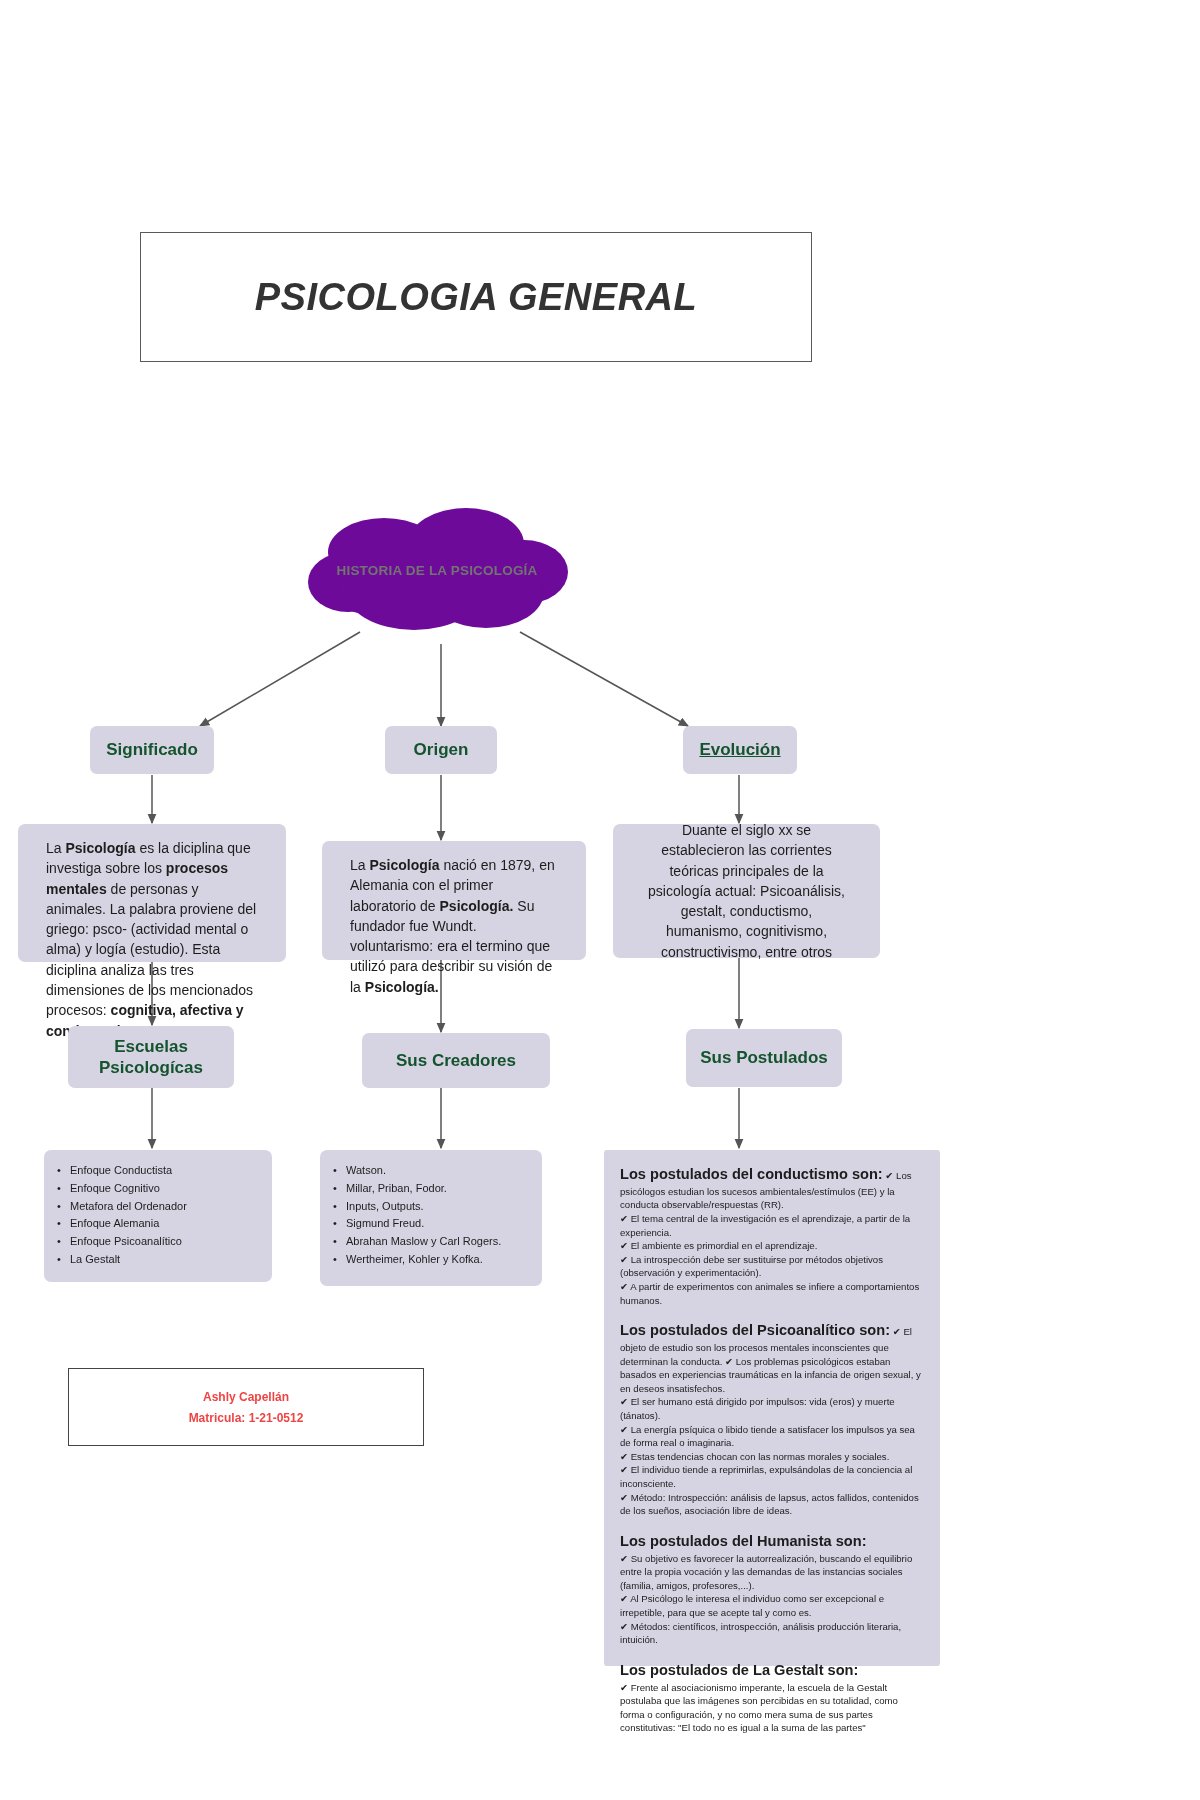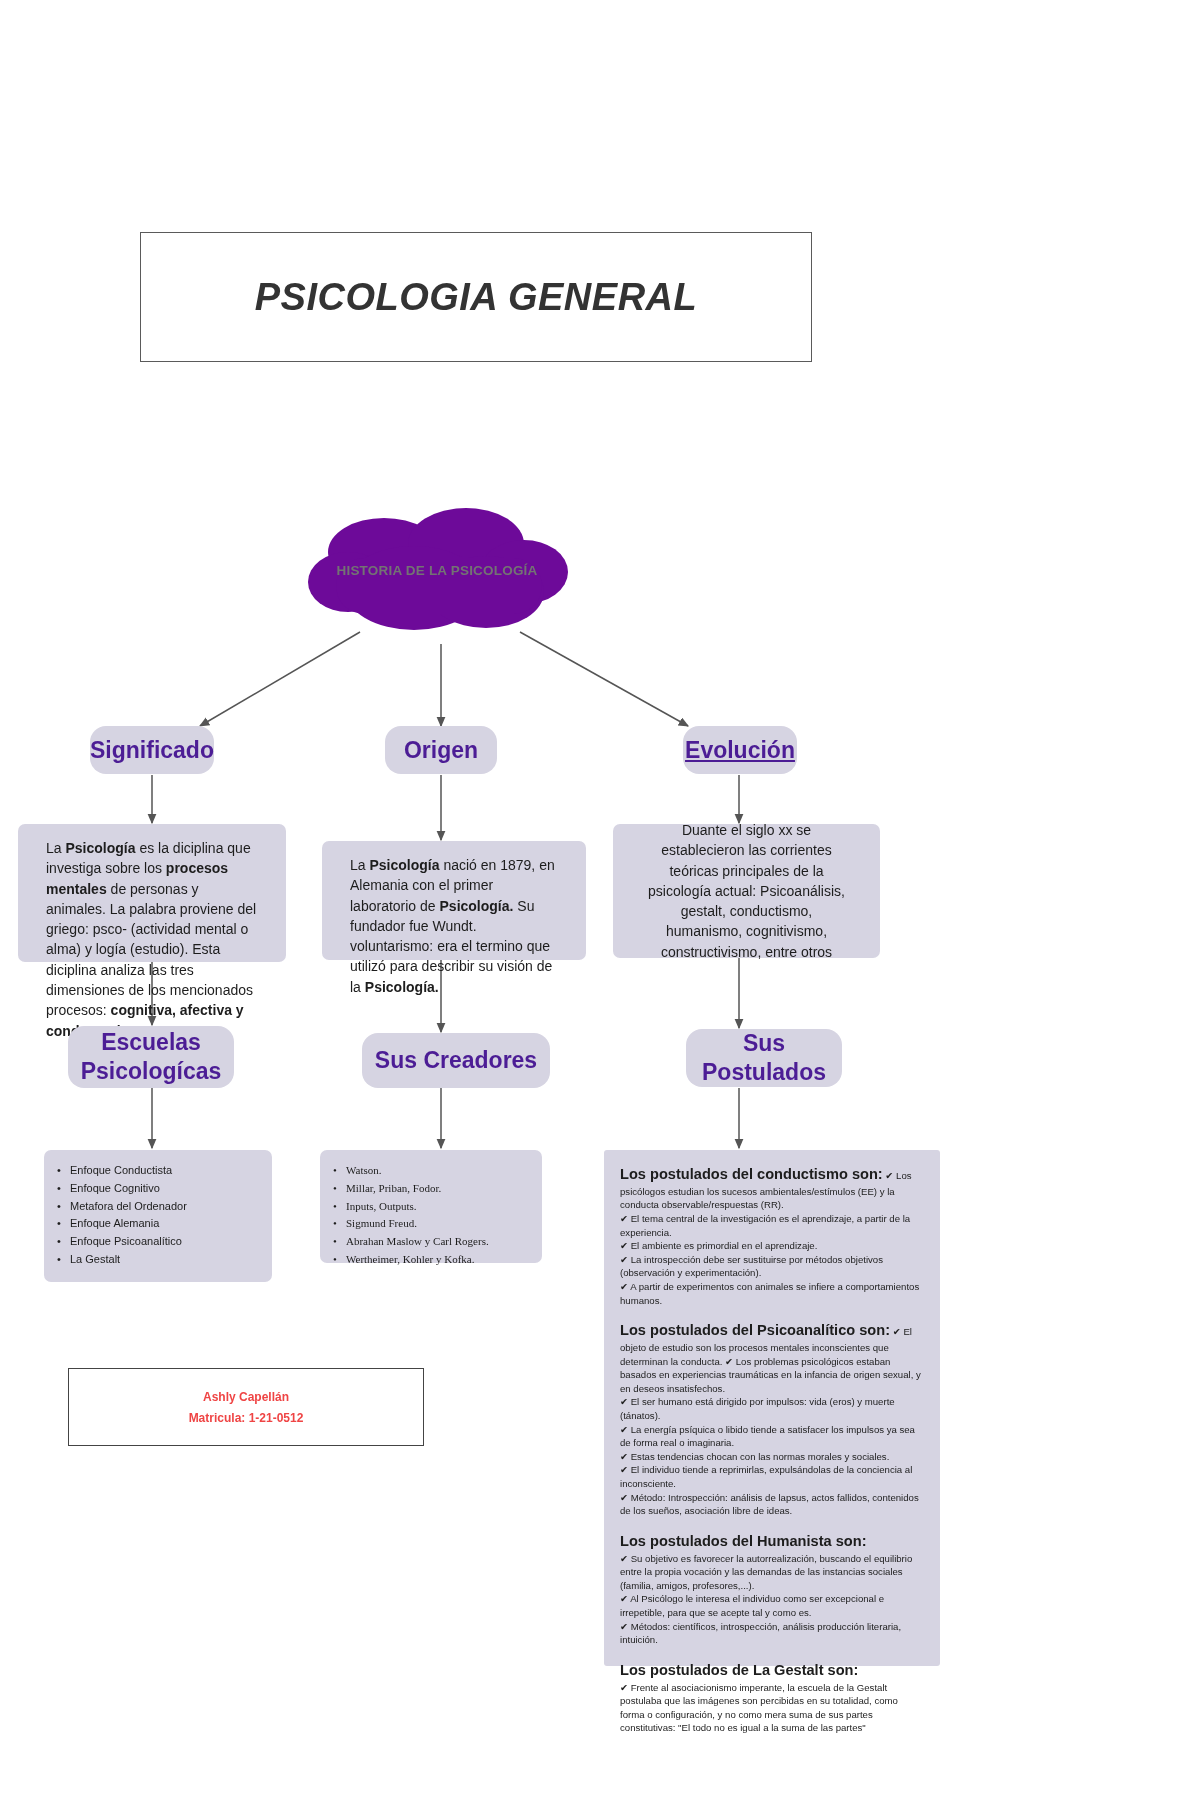--- a/index.html
+++ b/index.html
@@ -60,24 +60,23 @@
 
   
   .node {
     background: #d6d4e2;
     border-radius: 7px;
   }
   .node-head {
     display: flex; align-items: center; justify-content: center;
     text-align: center;
     font-weight: bold;
-    font-size: 23px;
-    color: #4c1d95;
+    font-size: 17px;
+    color: #14532d;
     line-height: 1.25;
-    border-radius: 16px;
   }
   .node-body {
     font-size: 14px;
     line-height: 1.45;
     color: #1d1d1d;
     padding: 14px 28px;
   }
   .node-body.center { text-align: center; }
   .node-body b { font-weight: bold; }
 
@@ -210,21 +209,21 @@
   </div>
 
   <div class="abs node node-body" style="left:322px; top:841px; width:264px; height:119px;">
     <span><span>La </span><b>Psicología</b><span> nació en 1879, en Alemania con el primer laboratorio de </span><b>Psicología.</b><span> Su fundador fue Wundt. voluntarismo: era el termino que utilizó para describir su visión de la </span><b>Psicología.</b></span>
   </div>
 
   <div class="abs node node-head" style="left:362px; top:1033px; width:188px; height:55px;">
     <span>Sus Creadores</span>
   </div>
 
-  <div class="abs node" style="left:320px; top:1150px; width:222px; height:113px; padding:12px 0;font-family:Liberation Serif, serif;">
+  <div class="abs node" style="left:320px; top:1150px; width:222px; height:136px; padding:12px 0;">
     <ul class="bullets">
         <li>Watson.</li>
         <li>Millar, Priban, Fodor.</li>
         <li>Inputs, Outputs.</li>
         <li>Sigmund Freud.</li>
         <li>Abrahan Maslow y Carl Rogers.</li>
         <li>Wertheimer, Kohler y Kofka.</li>
       </ul>
   </div>
 

